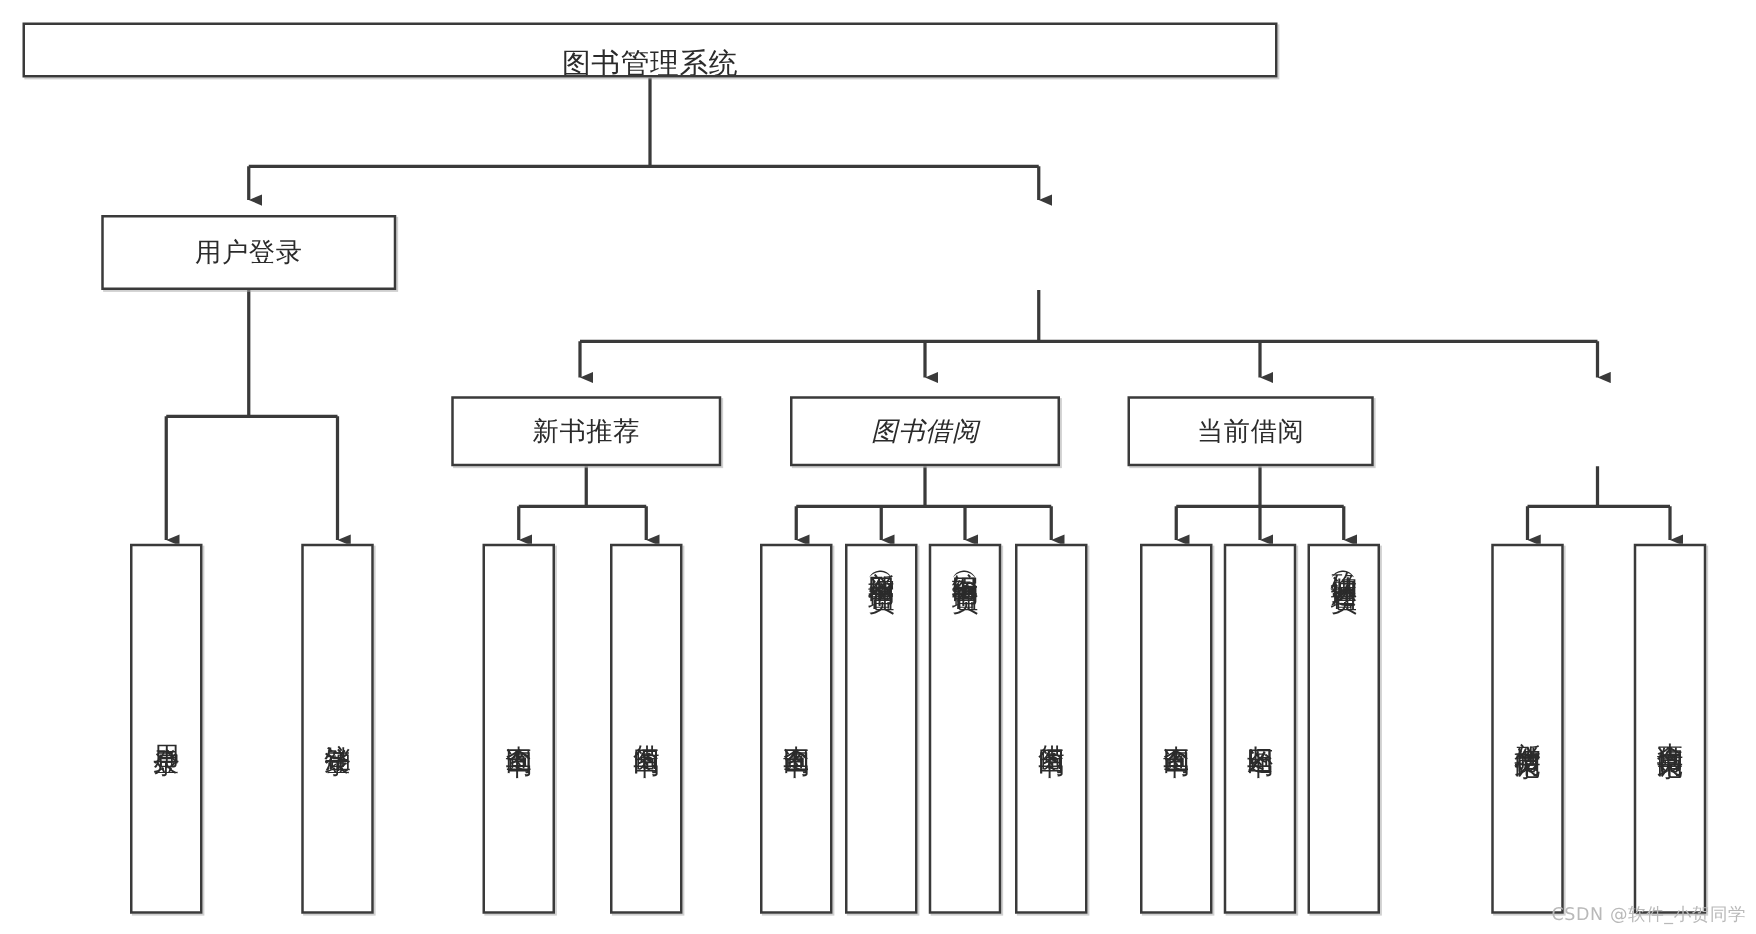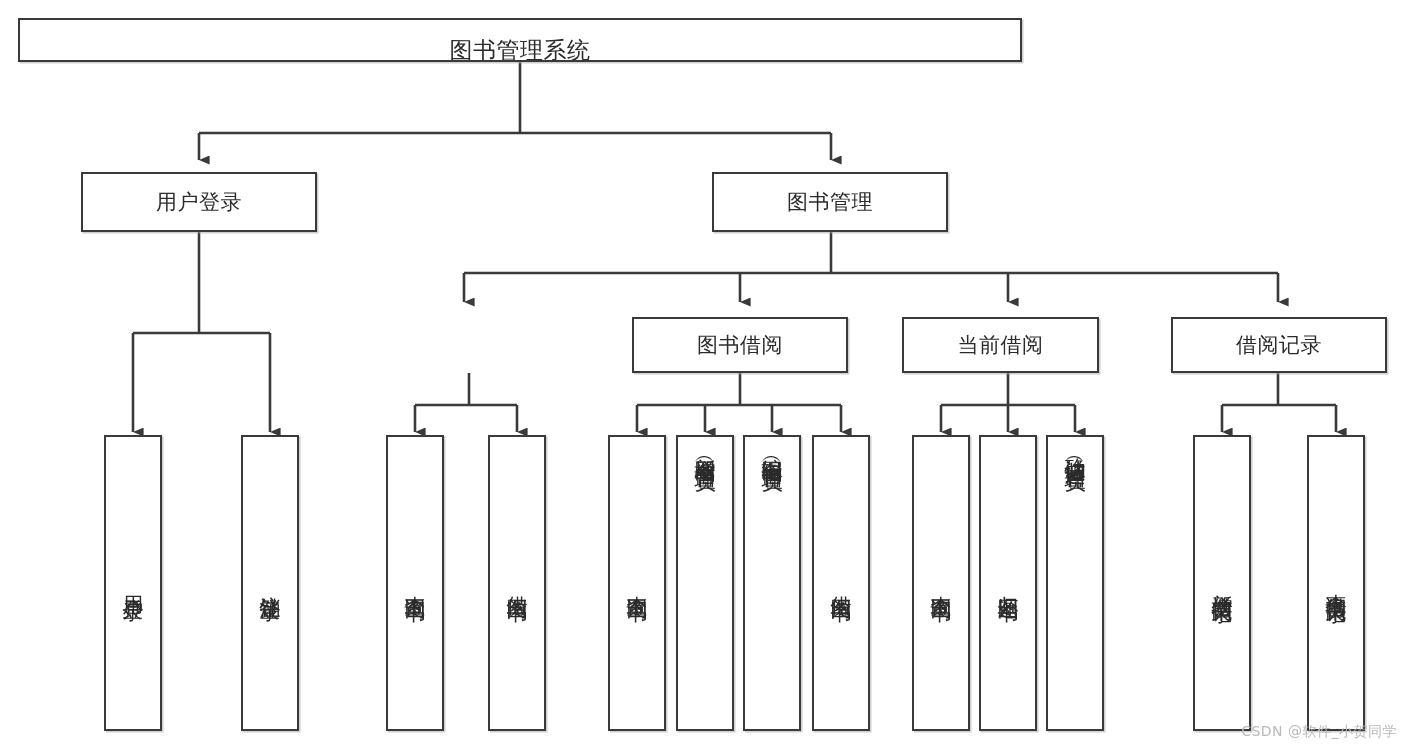--- a/index.html
+++ b/index.html
@@ -139,36 +139,33 @@
   </svg>
 
   <div class="node-box lvl-root" style="left:18px; top:18px; width:1004px; height:44px;">
     <span class="node-label">图书管理系统</span>
   </div>
 
   <div class="node-box lvl-1" style="left:81px; top:172px; width:236px; height:60px;">
     <span class="node-label">用户登录</span>
   </div>
 
-  <div class="node-box lvl-1" style="left:712px; top:172px; width:236px; height:60px;">
-    <span class="node-label">图书管理</span>
-  </div>
-
-
-  <div class="node-box lvl-2" style="left:632px; top:317px; width:216px; height:56px;">
+
+  <div class="node-box lvl-2" style="left:361px; top:317px; width:216px; height:56px;">
+    <span class="node-label">新书推荐</span>
+  </div>
+
+  <div class="node-box lvl-2" style="left:632px; top:317px; width:216px; height:56px;font-style:italic;">
     <span class="node-label">图书借阅</span>
   </div>
 
   <div class="node-box lvl-2" style="left:902px; top:317px; width:197px; height:56px;">
     <span class="node-label">当前借阅</span>
   </div>
 
-  <div class="node-box lvl-2" style="left:1171px; top:317px; width:216px; height:56px;">
-    <span class="node-label">借阅记录</span>
-  </div>
 
   <div class="node-box leaf leaf-center" style="left:104px; top:435px; width:58px; height:296px;">
     <span class="node-label">用户登录</span>
   </div>
 
   <div class="node-box leaf leaf-center" style="left:241px; top:435px; width:58px; height:296px;">
     <span class="node-label">注销登录</span>
   </div>
 
   <div class="node-box leaf leaf-center" style="left:386px; top:435px; width:58px; height:296px;">

